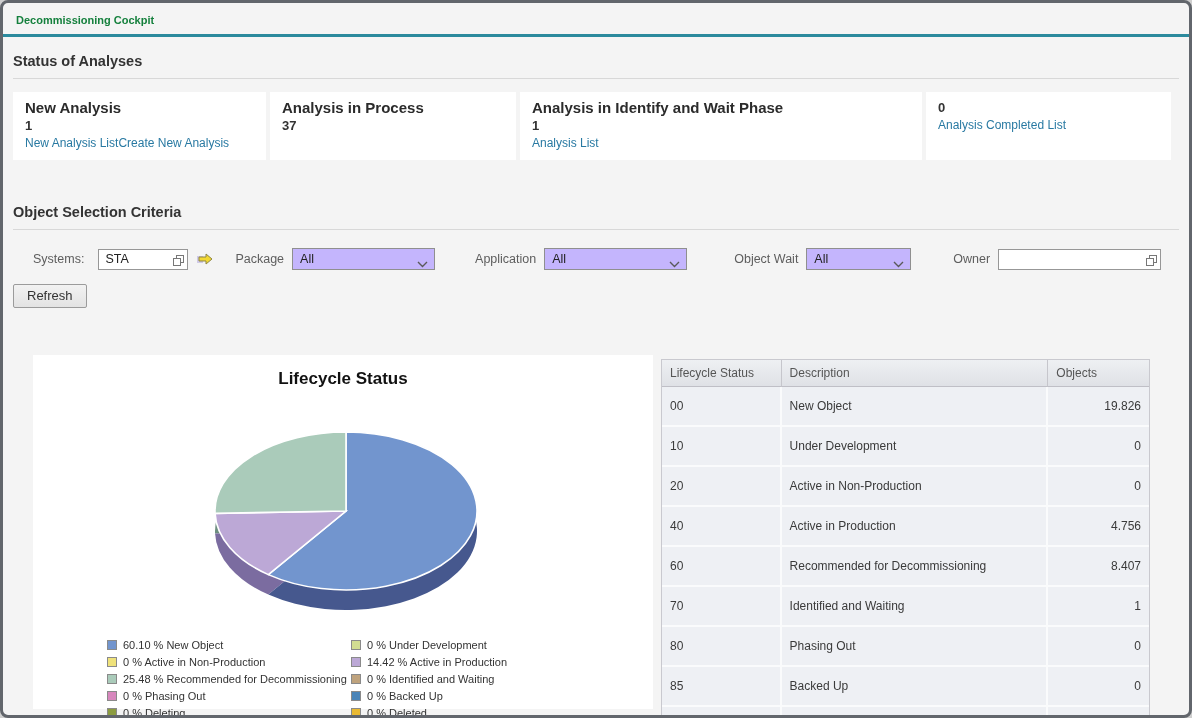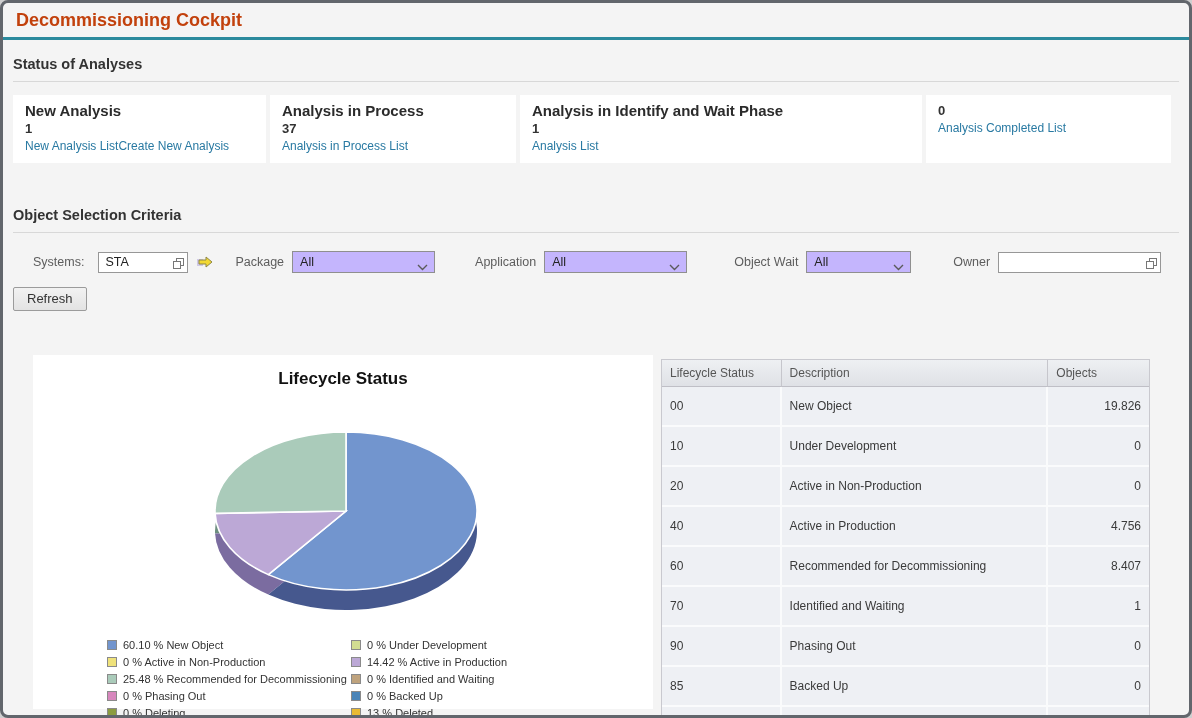--- a/index.html
+++ b/index.html
@@ -2,21 +2,21 @@
 <html><head>
 <meta charset="utf-8">
 <style>
   * { box-sizing: border-box; margin: 0; padding: 0; }
   html,body { background:#cfcfcf; font-family:"Liberation Sans", sans-serif; }
   .frame {
     position:relative; width:1192px; height:718px; margin:0 auto;
     background:#f4f4f4; border:3px solid #62666c; border-radius:8px; overflow:hidden;
   }
   .titlebar { padding:7px 0 6px 13px; }
-  .titlebar .t { font-size:18px; font-weight:bold; color:#c2410c; }
+  .titlebar .t { font-size:11px; font-weight:bold; color:#15803d; }
   .teal-line { height:3px; background:#2b8a9d; }
   .section-heading { margin:16px 10px 0 10px; font-size:14.5px; font-weight:bold; color:#333; }
   .divider { border-top:1px solid #d8d8d8; margin:9px 10px 0 10px; }
 
   .cards { display:flex; gap:4px; margin:13px 12px 0 10px; }
   .status-card { background:#fff; padding:7px 12px 9px 12px; }
   .status-card:nth-child(1){ width:253px; }
   .status-card:nth-child(2){ width:246px; }
   .status-card:nth-child(3){ width:402px; }
   .status-card:nth-child(4){ width:245px; }
@@ -87,23 +87,20 @@
         <div class="card-title">New Analysis</div>
         <div class="card-count">1</div>
         <div class="card-links">
           <span class="card-link">New Analysis List</span>
           <span class="card-link">Create New Analysis</span>
         </div>
       </div>
       <div class="status-card">
         <div class="card-title">Analysis in Process</div>
         <div class="card-count">37</div>
-        <div class="card-links">
-          <span class="card-link">Analysis in Process List</span>
-        </div>
       </div>
       <div class="status-card">
         <div class="card-title">Analysis in Identify and Wait Phase</div>
         <div class="card-count">1</div>
         <div class="card-links">
           <span class="card-link">Analysis List</span>
         </div>
       </div>
       <div class="status-card">
         <div class="card-count">0</div>
@@ -210,21 +207,21 @@
         <div class="legend-item">
           <span class="legend-swatch" style="background: rgb(74, 132, 184);"></span>
           <span class="legend-label">0 % Backed Up</span>
         </div>
         <div class="legend-item">
           <span class="legend-swatch" style="background: rgb(140, 156, 64);"></span>
           <span class="legend-label">0 % Deleting</span>
         </div>
         <div class="legend-item">
           <span class="legend-swatch" style="background: rgb(234, 186, 51);"></span>
-          <span class="legend-label">13 % Deleted</span>
+          <span class="legend-label">0 % Deleted</span>
         </div>
       </div>
   </div>
 
   <div class="table-panel">
     <table class="lifecycle">
       <colgroup>
           <col class="c1">
           <col class="c2">
           <col class="c3">
@@ -261,21 +258,21 @@
             <td>60</td>
             <td>Recommended for Decommissioning</td>
             <td>8.407</td>
           </tr>
           <tr>
             <td>70</td>
             <td>Identified and Waiting</td>
             <td>1</td>
           </tr>
           <tr>
-            <td>90</td>
+            <td>80</td>
             <td>Phasing Out</td>
             <td>0</td>
           </tr>
           <tr>
             <td>85</td>
             <td>Backed Up</td>
             <td>0</td>
           </tr>
           <tr>
             <td>50</td>

